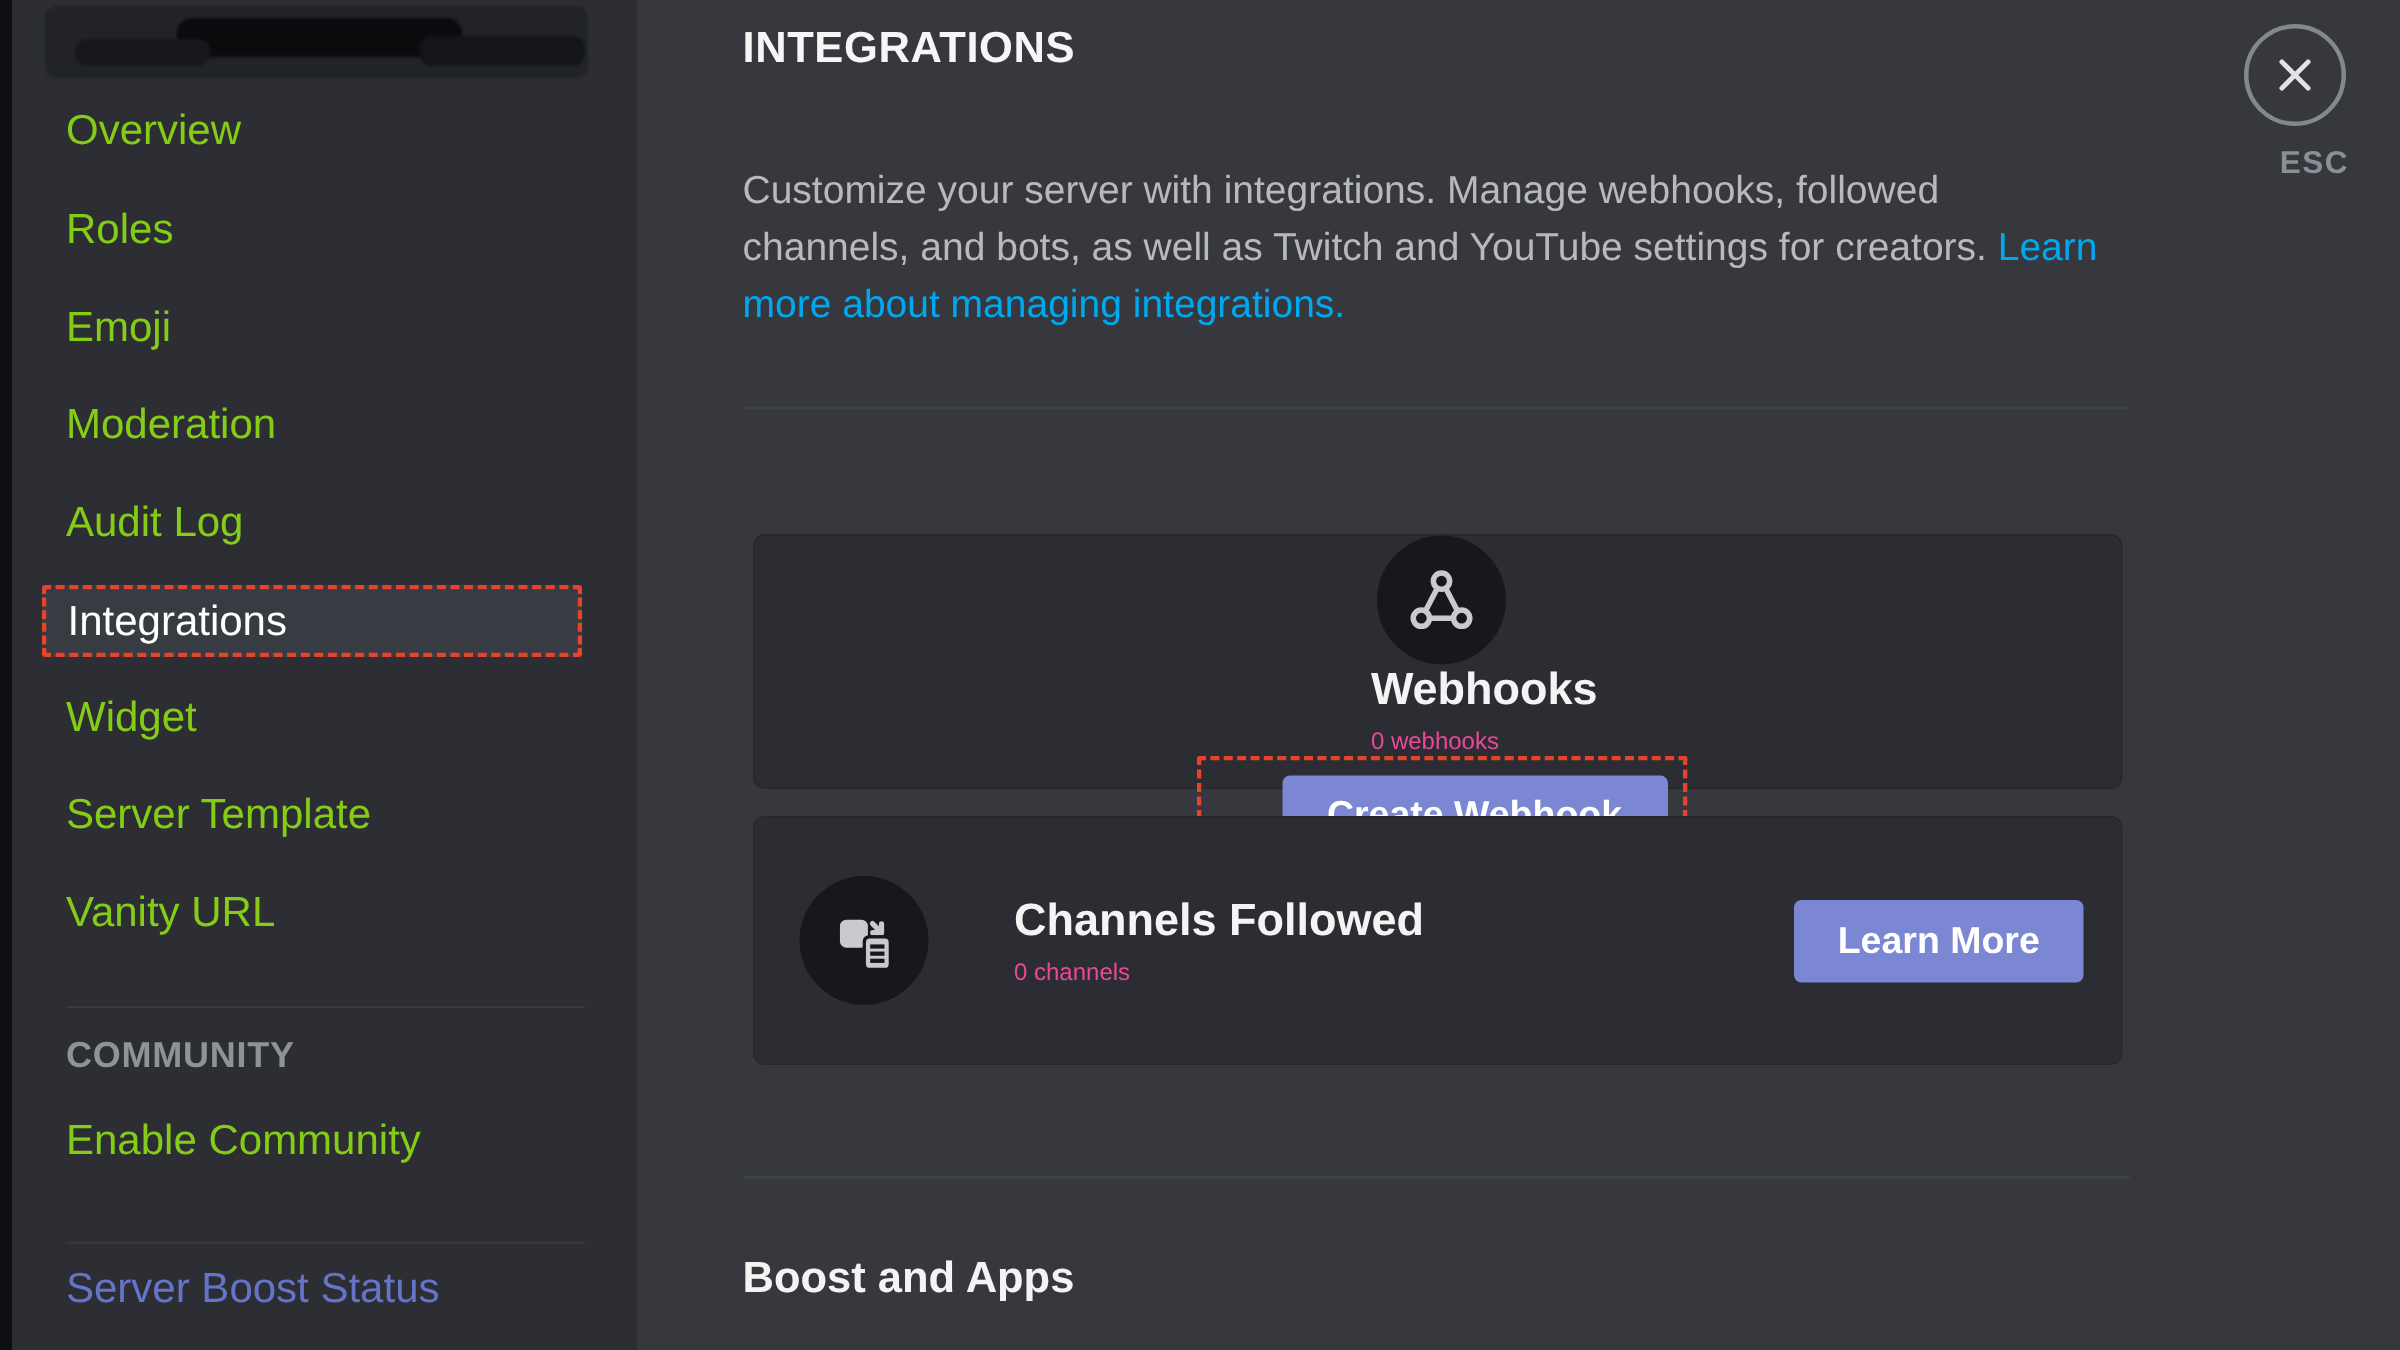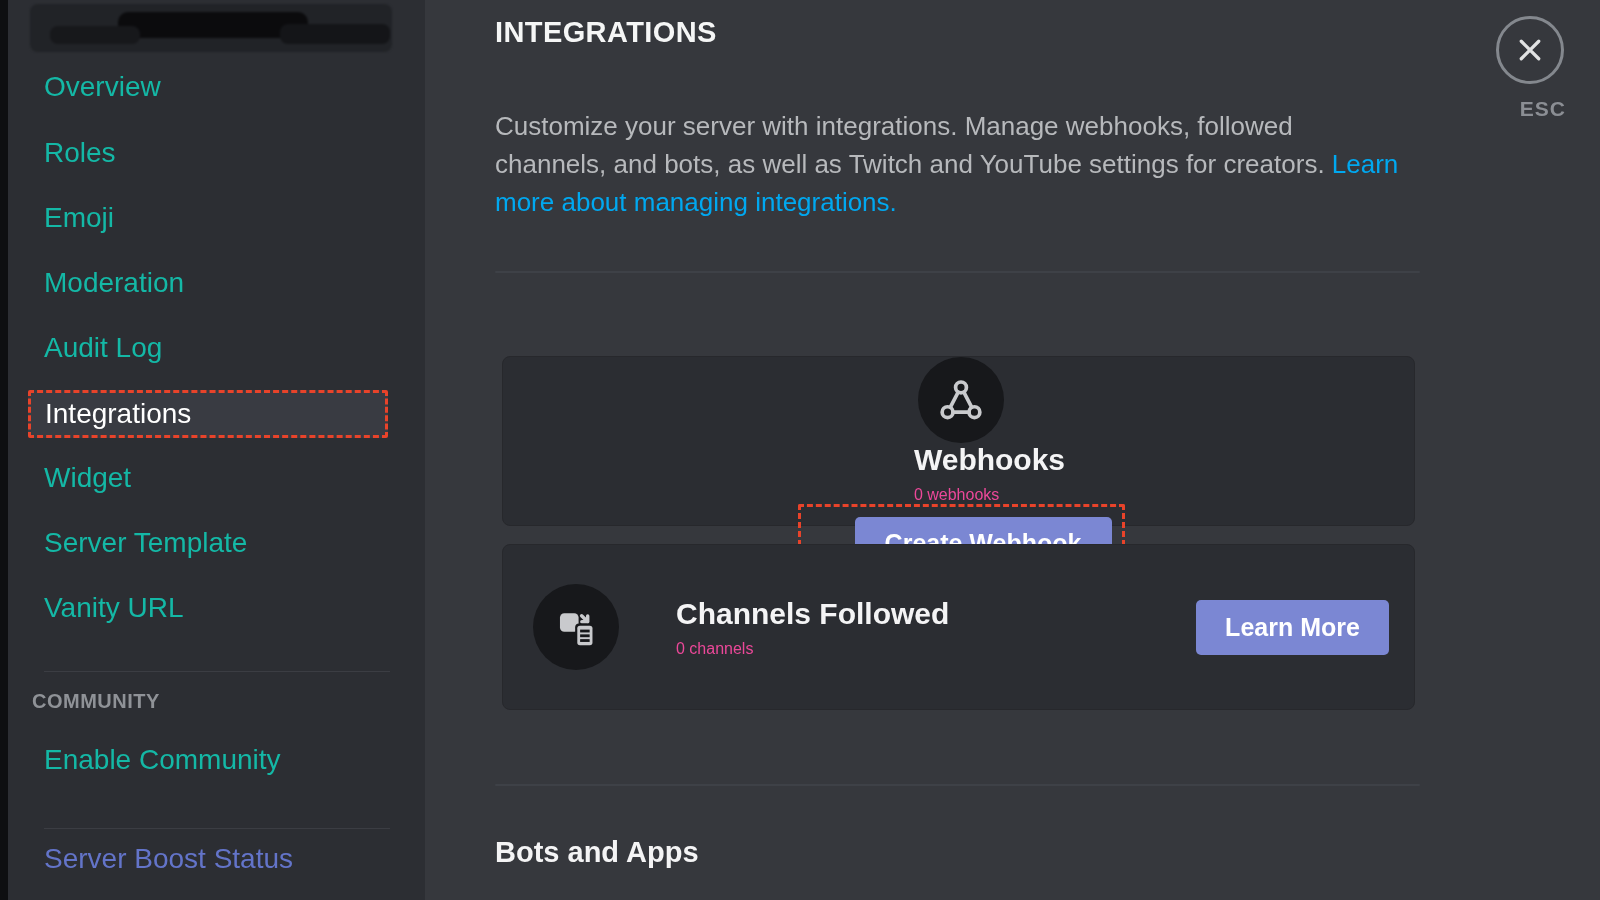--- a/index.html
+++ b/index.html
@@ -12,26 +12,26 @@
 
   
   .sidebar { position:absolute; left:8px; top:0; width:417px; height:900px; background:#2c2e33; }
   .server-redaction { position:absolute; left:22px; top:4px; width:362px; height:48px;
     background:#212327; border-radius:8px; filter:blur(1px); overflow:hidden; }
   .server-redaction .blob1 { position:absolute; left:88px; top:8px; width:190px; height:26px; background:#0b0b0d; border-radius:10px; }
   .server-redaction .blob2 { position:absolute; left:250px; top:20px; width:110px; height:20px; background:#141518; border-radius:8px; }
   .server-redaction .blob3 { position:absolute; left:20px; top:22px; width:90px; height:18px; background:#17181b; border-radius:8px; }
 
   .side-item { position:absolute; left:36px; width:348px; height:42px; line-height:42px;
-    font-size:28px; color:#14b8a6; border-radius:4px; cursor:pointer; }
+    font-size:28px; color:#84cc16; border-radius:4px; cursor:pointer; }
   .selected-box { position:absolute; left:20px; top:390px; width:360px; height:48px;
     background:#393b42; border:3px dashed #e8432a; border-radius:2px;
     line-height:42px; padding-left:14px; font-size:28px; color:#ffffff; cursor:pointer; }
   .side-divider { position:absolute; left:36px; width:346px; height:1px; background:#3b3d43; }
-  .section-header { position:absolute; left:24px; top:690px; font-size:20px; font-weight:bold;
+  .section-header { position:absolute; left:36px; top:690px; font-size:24px; font-weight:bold;
     letter-spacing:0.5px; color:#8f9297; }
   .boost { color:#6374c9; font-weight:500; }
 
   
   .main { position:absolute; left:425px; top:0; width:1175px; height:900px; background:#36383d; }
   .page-title { position:absolute; left:70px; top:16px; font-size:29px; font-weight:bold;
     letter-spacing:0.4px; color:#f5f6f6; }
   .page-desc { position:absolute; left:70px; top:94px; width:905px; font-size:26px;
     line-height:38px; color:#b7b9bc;margin-top:13px; }
   .page-desc a { color:#00a8f0; text-decoration:none; cursor:pointer; }
@@ -136,21 +136,21 @@
     </div>
     <div class="card-text">
       <div class="card-title">Channels Followed</div>
       <div class="card-sub">0 channels</div>
     </div>
     <div class="card-spacer"></div>
     <button class="btn btn-learn">Learn More</button>
   </section>
 
   <div class="main-divider div2"></div>
-  <h2 class="sub-heading">Bots and Apps</h2>
+  <h2 class="sub-heading">Boost and Apps</h2>
 </main>
 
 <div class="close-area">
   <div class="close-circle">
     <svg width="30" height="30" viewBox="0 0 24 24">
       <path d="M5 5 L19 19 M19 5 L5 19" stroke="#e2e3e4" stroke-width="2.6" stroke-linecap="round" fill="none"></path>
     </svg>
   </div>
   <div class="esc-label">ESC</div>
 </div>

